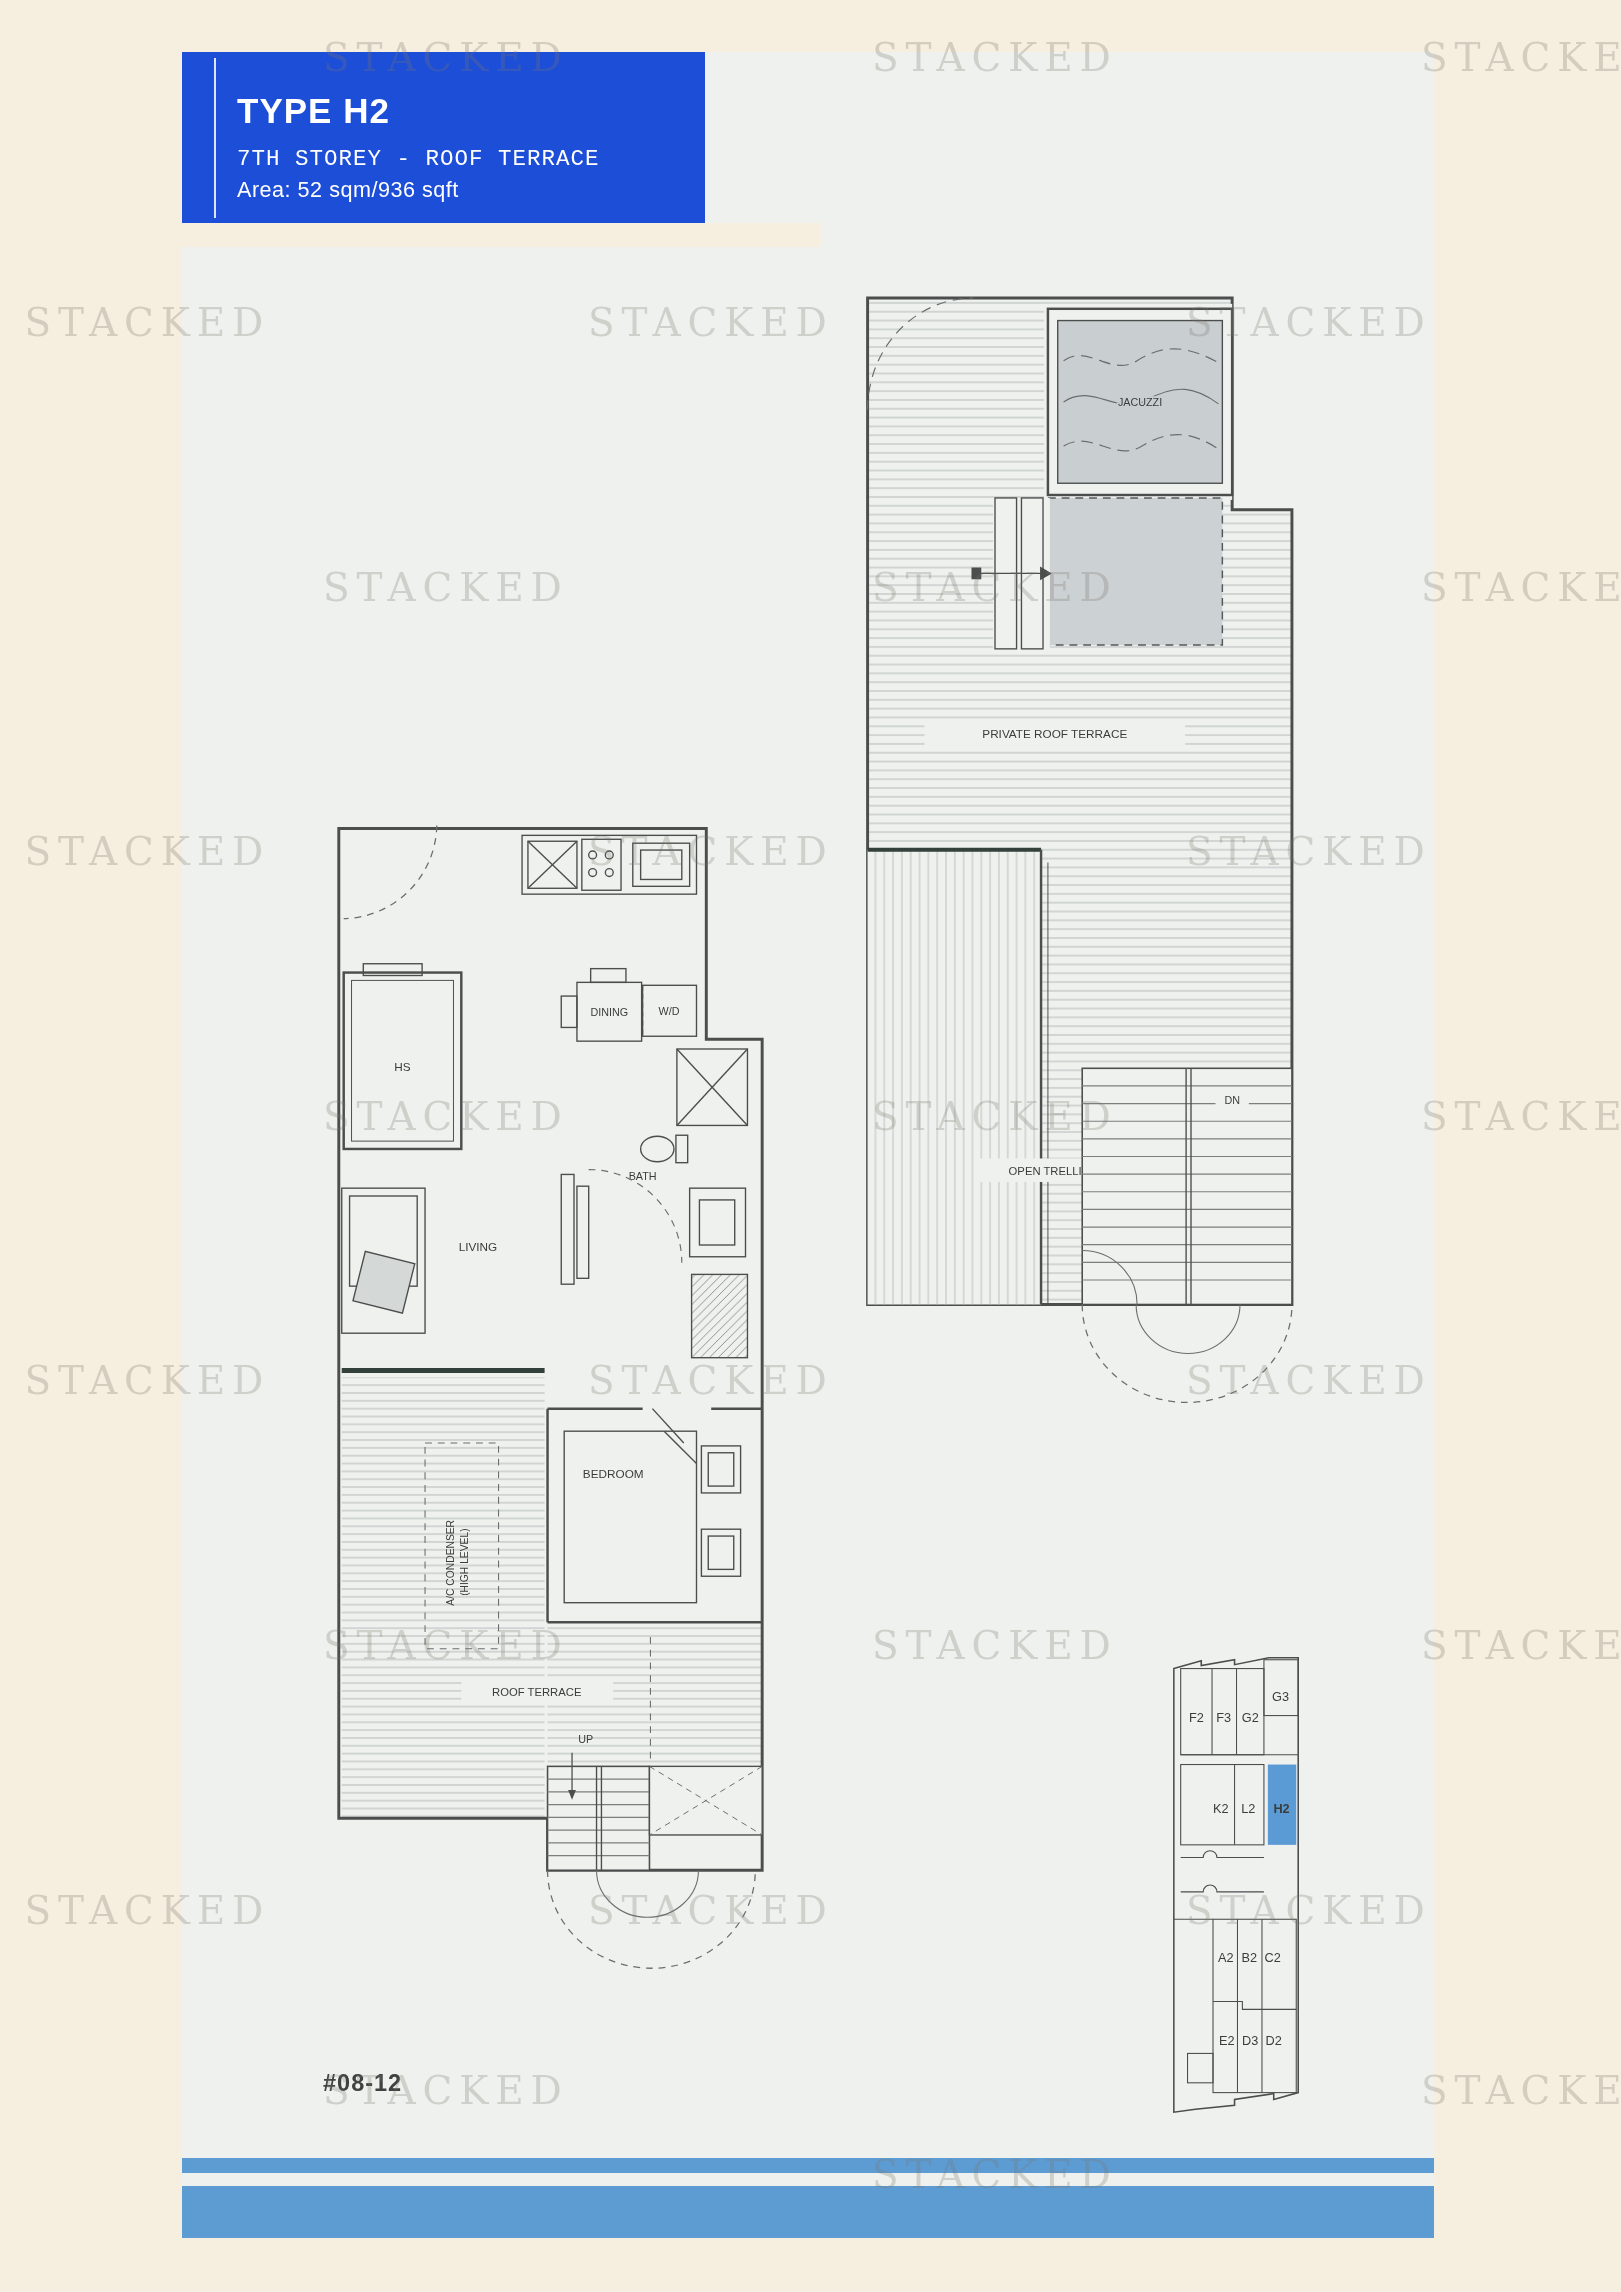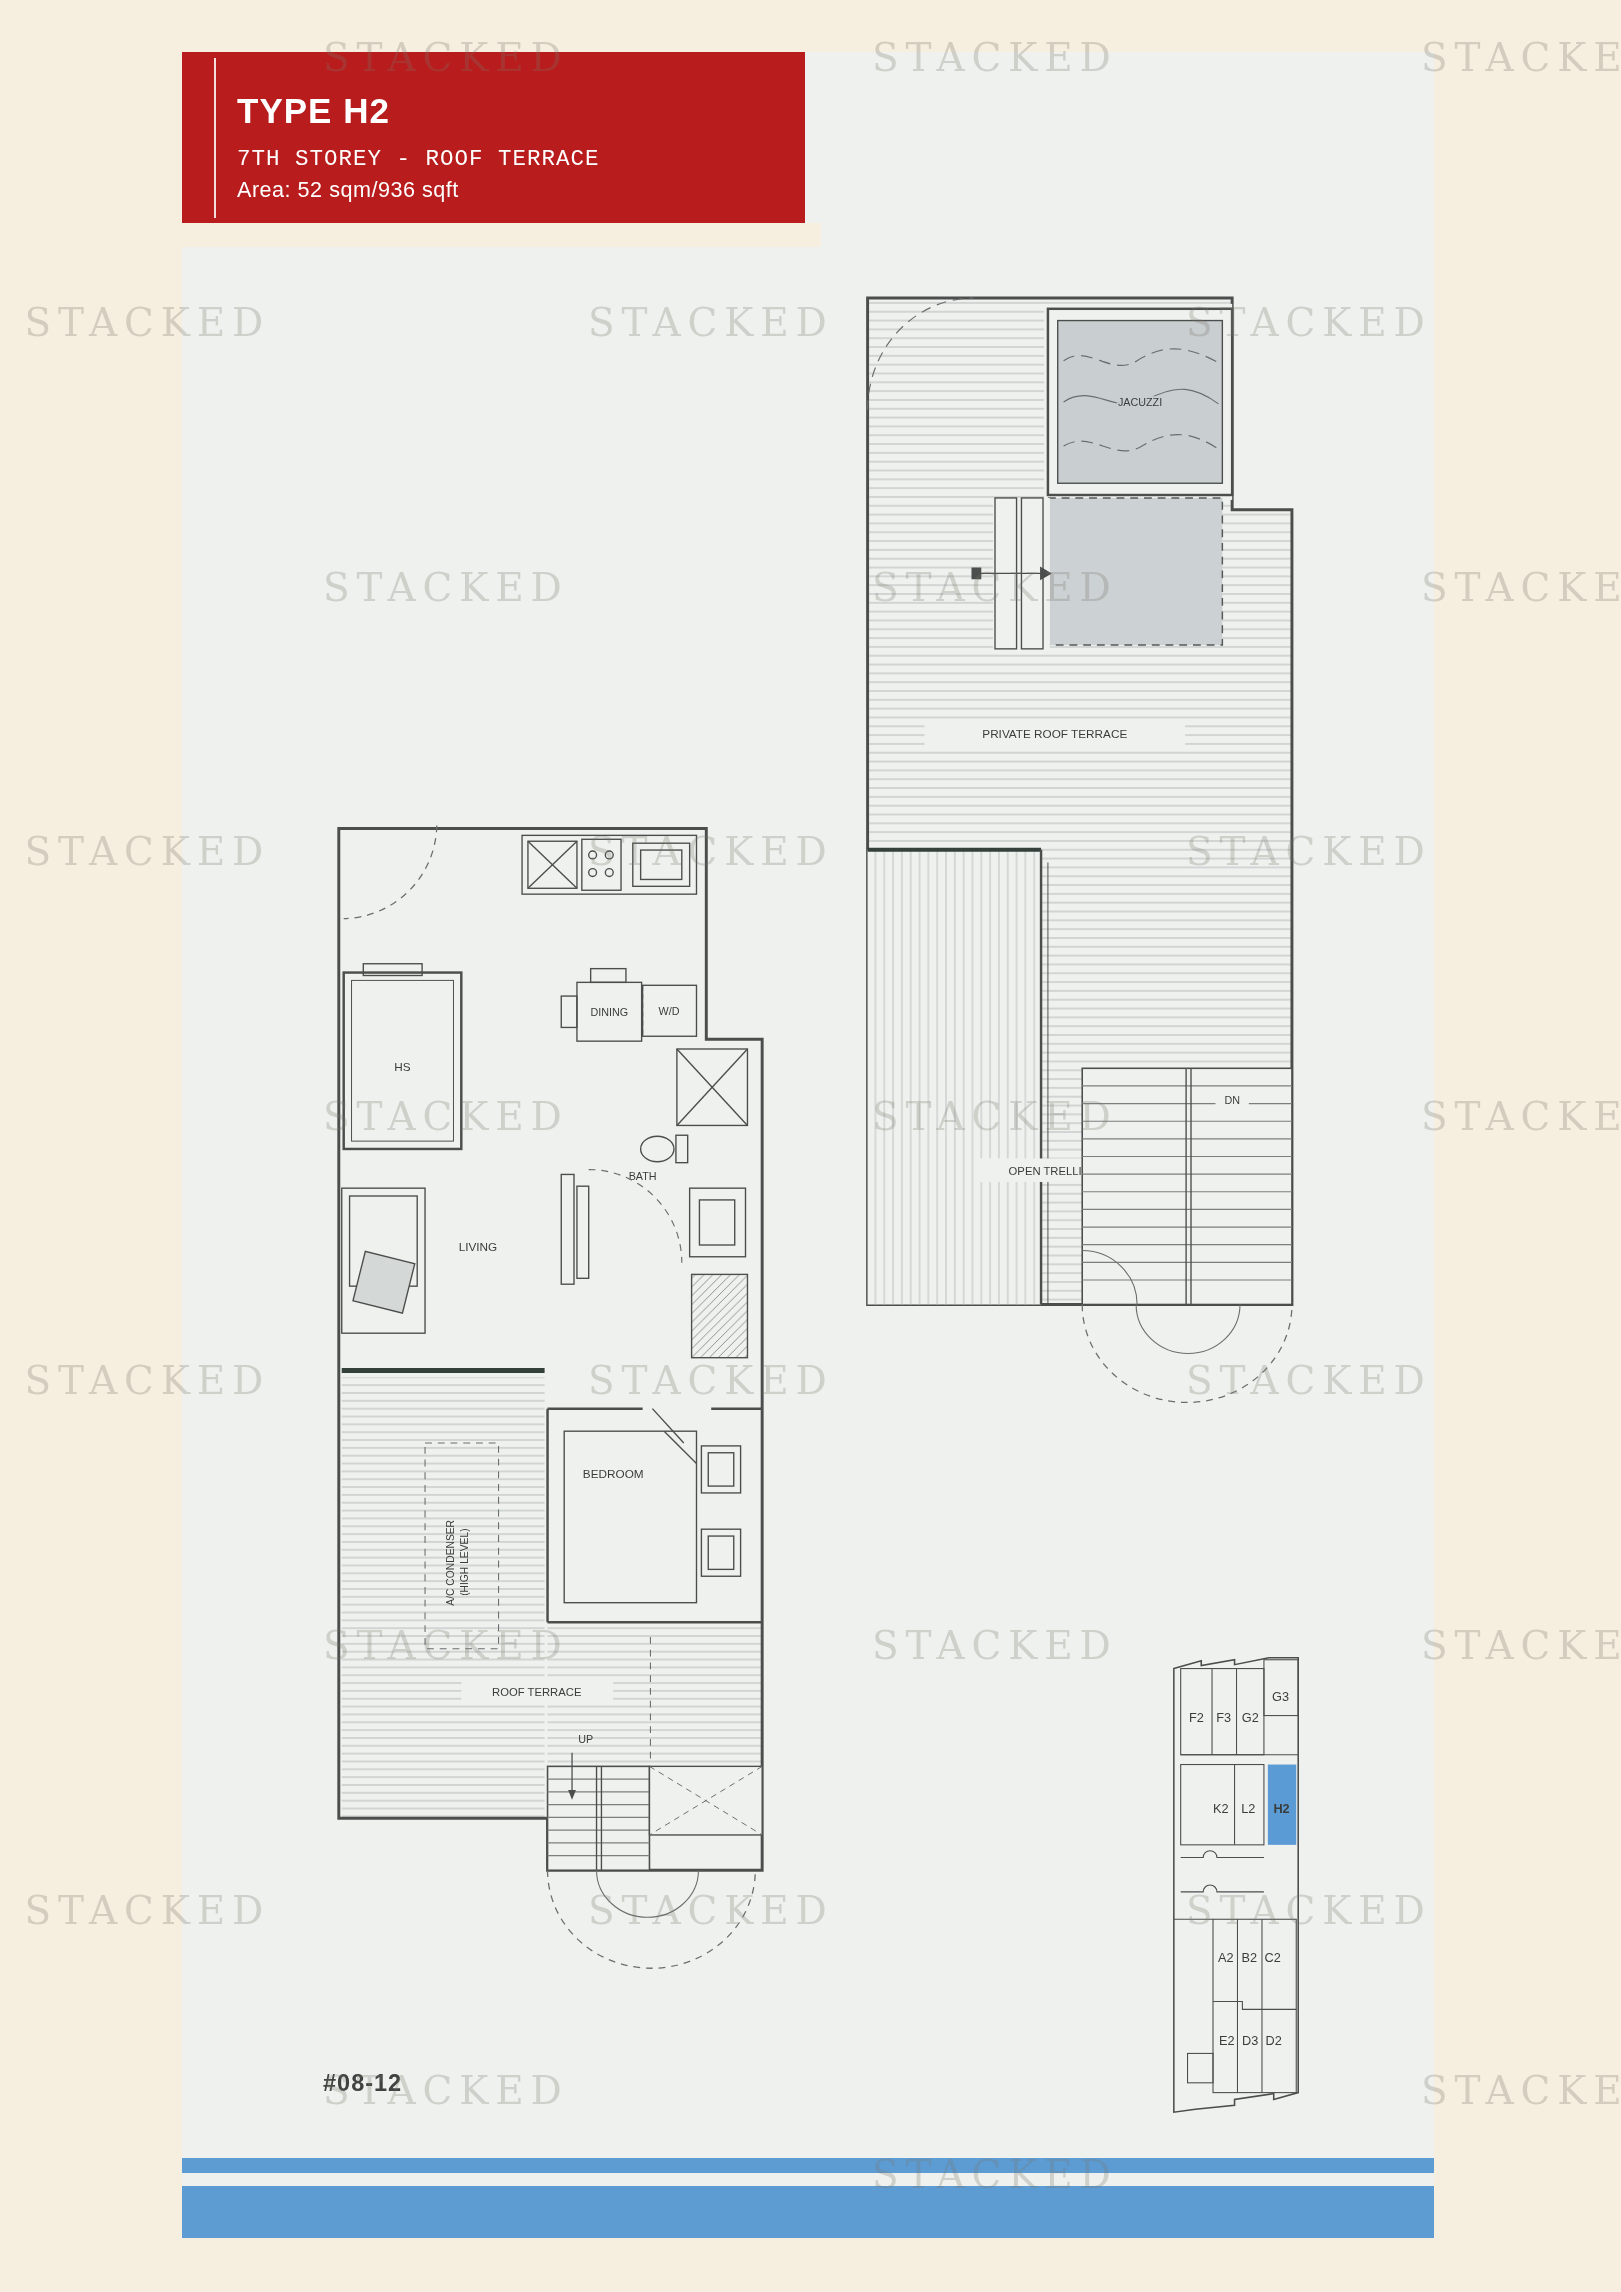--- a/index.html
+++ b/index.html
@@ -1,19 +1,19 @@
 <!DOCTYPE html>
 <html><head>
 <meta charset="utf-8">
 <style>
   html,body{margin:0;padding:0;}
   .page{position:relative;width:1621px;height:2293px;background:#f6eedf;overflow:hidden;
         font-family:"Liberation Sans",sans-serif;}
   .panel{position:absolute;left:182px;top:52px;width:1252px;height:2186px;background:#eef1ee;}
-  .header-box{position:absolute;left:182px;top:52px;width:623px;height:172px;background:#b91c1c;}
+  .header-box{position:absolute;left:182px;top:52px;width:523px;height:172px;background:#1d4ed8;}
   .header-vline{position:absolute;left:32px;top:5.9px;width:2px;height:160px;background:rgba(255,255,255,.85);}
   .header-title{position:absolute;left:55px;top:39px;color:#fff;font-size:35px;font-weight:bold;letter-spacing:1px;}
   .header-sub{position:absolute;left:55px;top:94px;color:#fff;font-size:22.5px;letter-spacing:1px;font-family:Liberation Mono, monospace;}
   .header-area{position:absolute;left:55px;top:125px;color:#fff;font-size:21.6px;letter-spacing:0.5px;}
   .beige-strip{position:absolute;left:182px;top:223px;width:639px;height:23.5px;background:#f6eedf;}
   .band-thin{position:absolute;left:182px;top:2158px;width:1252px;height:14.7px;background:#5d9cd3;}
   .band-thick{position:absolute;left:182px;top:2186px;width:1252px;height:52px;background:#5d9cd3;}
   .unit-number{position:absolute;left:323px;top:2070px;font-size:23.5px;font-weight:bold;color:#3f4240;letter-spacing:1px;}
   .wm{position:absolute;font-family:"DejaVu Serif",serif;font-size:39px;letter-spacing:6.9px;
       color:rgba(122,117,106,0.27);white-space:nowrap;pointer-events:none;}

